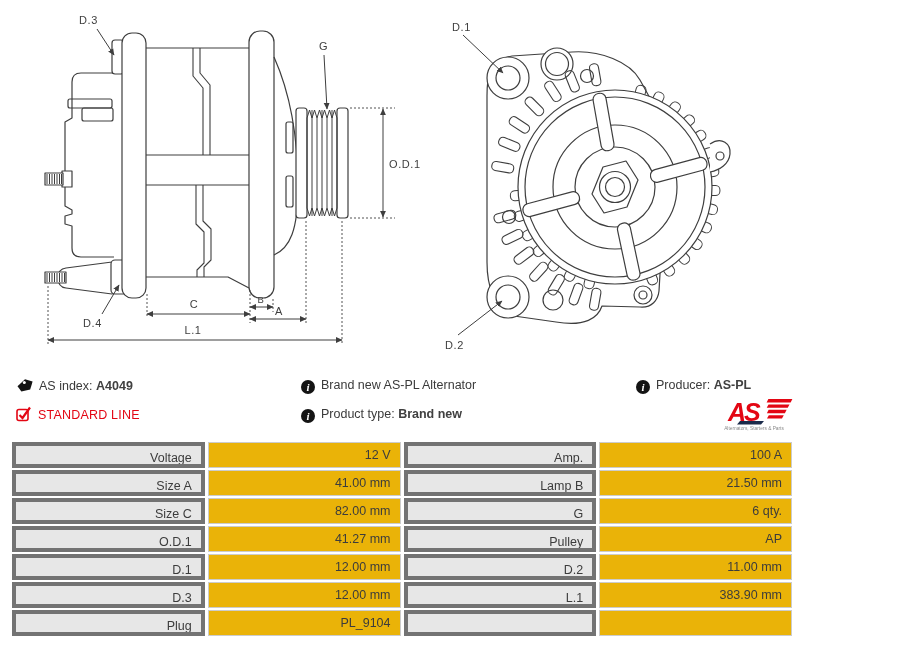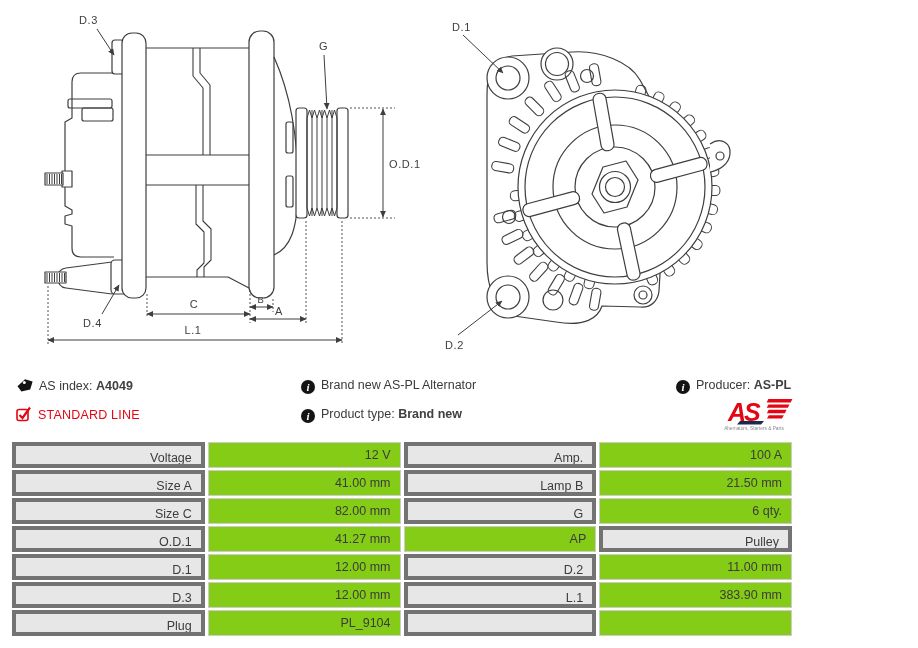--- a/index.html
+++ b/index.html
@@ -12,21 +12,21 @@
   .ico-info{display:inline-block;width:14px;height:14px;border-radius:50%;background:#141414;color:#fff;
             font-family:"Liberation Serif",serif;font-weight:bold;font-style:italic;font-size:11px;
             line-height:14px;text-align:center;vertical-align:-2px;margin-right:6px;}
   .standard-line{color:var(--red);font-weight:normal;letter-spacing:.2px;}
   
   .spec-grid{position:absolute;left:12px;top:442px;width:780px;display:grid;
              grid-template-columns:repeat(4,1fr);gap:2px 3px;}
   .cell{box-sizing:border-box;height:26px;line-height:24px;font-size:12.5px;text-align:right;
         padding-right:9px;overflow:hidden;}
   .cell.lbl{background:#e7e7e7;border:4px solid #737373;color:#3c3c3c;}
-  .cell.val{background:#84cc16;border:1px solid #cccccc;color:#3c3c3c;}
+  .cell.val{background:#eab308;border:1px solid #cccccc;color:#3c3c3c;}
   
   .plug-code{position:absolute;left:803px;top:510px;width:113px;text-align:center;
              font-size:12.5px;font-weight:bold;color:var(--red);letter-spacing:.2px;}
   .terminal{position:absolute;left:803px;top:549px;width:113px;text-align:center;
             font-size:11.5px;font-weight:bold;color:#222;}
   .legend{position:absolute;left:817px;top:592px;display:grid;grid-template-columns:20px 64px;
           gap:5px 2px;}
   .legend .lcell{background:#e2e2e2;height:11px;line-height:11px;font-size:7px;color:#444;}
   .legend .lterm{font-weight:bold;text-align:center;color:#222;}
   .legend .ldesc{padding-left:3px;}
@@ -216,21 +216,21 @@
     <svg width="19" height="15" style="vertical-align:-3px;margin-right:4px">
       <path d="M1.5 8.2 L9 1.2 L16.6 3.6 L14.2 11.4 L5.4 13.6 Z" fill="#141414"></path>
       <circle cx="8.3" cy="4.6" r="1.5" fill="#fff"></circle>
     </svg><span>AS index:</span>&nbsp;<b>A4049</b>
   </div>
 
   <div class="info-item" style="left:301px;top:378px">
     <span class="ico-info">i</span><span>Brand new AS-PL Alternator</span>
   </div>
 
-  <div class="info-item" style="left:676px;top:378px">
+  <div class="info-item" style="left:636px;top:378px">
     <span class="ico-info">i</span><span>Producer:</span>&nbsp;<b>AS-PL</b>
   </div>
 
   <div class="info-item" style="left:16px;top:406px">
     <svg width="16" height="16" style="vertical-align:-3px;margin-right:6px">
       <rect x="1" y="3.5" width="11" height="11" rx="2" fill="#fff" stroke="#e30613" stroke-width="1.6"></rect>
       <path d="M3.5 9 L6.5 12 L14 1.5" fill="none" stroke="#e30613" stroke-width="2.2"></path>
     </svg><span class="standard-line">STANDARD LINE</span>
   </div>
 
@@ -261,22 +261,22 @@
     <div class="cell lbl">Lamp B</div>
     <div class="cell val">21.50 mm</div>
 
     <div class="cell lbl">Size C</div>
     <div class="cell val">82.00 mm</div>
     <div class="cell lbl">G</div>
     <div class="cell val">6 qty.</div>
 
     <div class="cell lbl">O.D.1</div>
     <div class="cell val">41.27 mm</div>
+    <div class="cell lbl">Pulley</div>
     <div class="cell val">AP</div>
-    <div class="cell lbl">Pulley</div>
 
     <div class="cell lbl">D.1</div>
     <div class="cell val">12.00 mm</div>
     <div class="cell lbl">D.2</div>
     <div class="cell val">11.00 mm</div>
 
     <div class="cell lbl">D.3</div>
     <div class="cell val">12.00 mm</div>
     <div class="cell lbl">L.1</div>
     <div class="cell val">383.90 mm</div>

